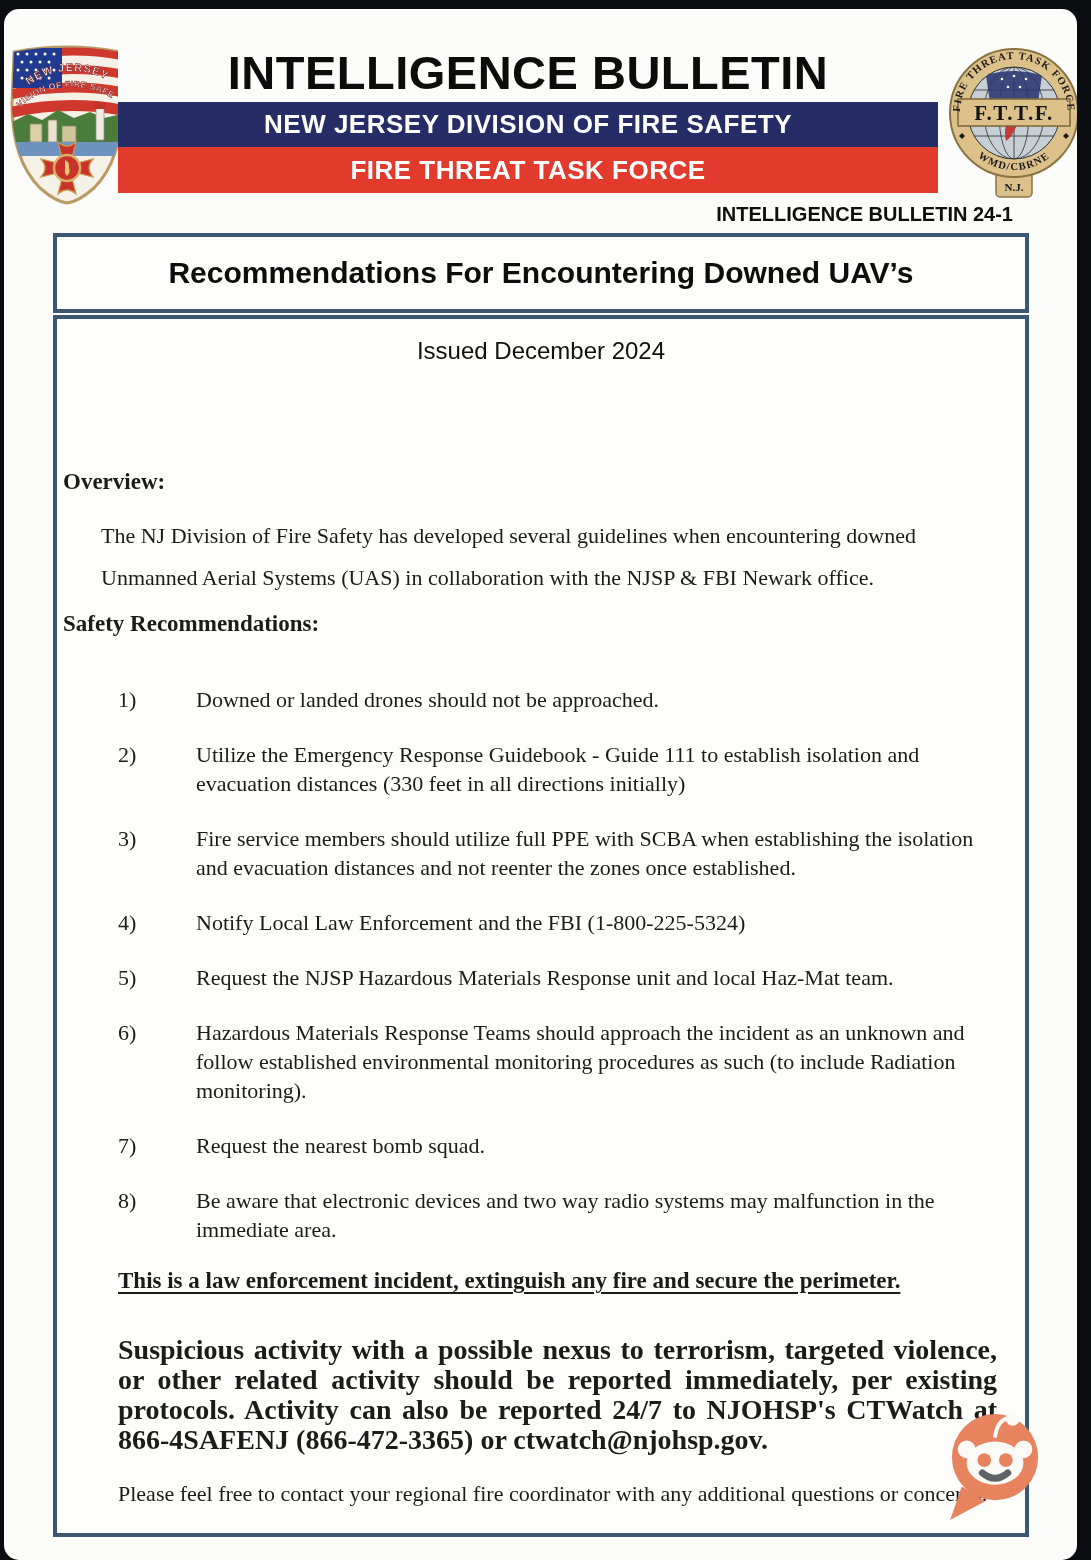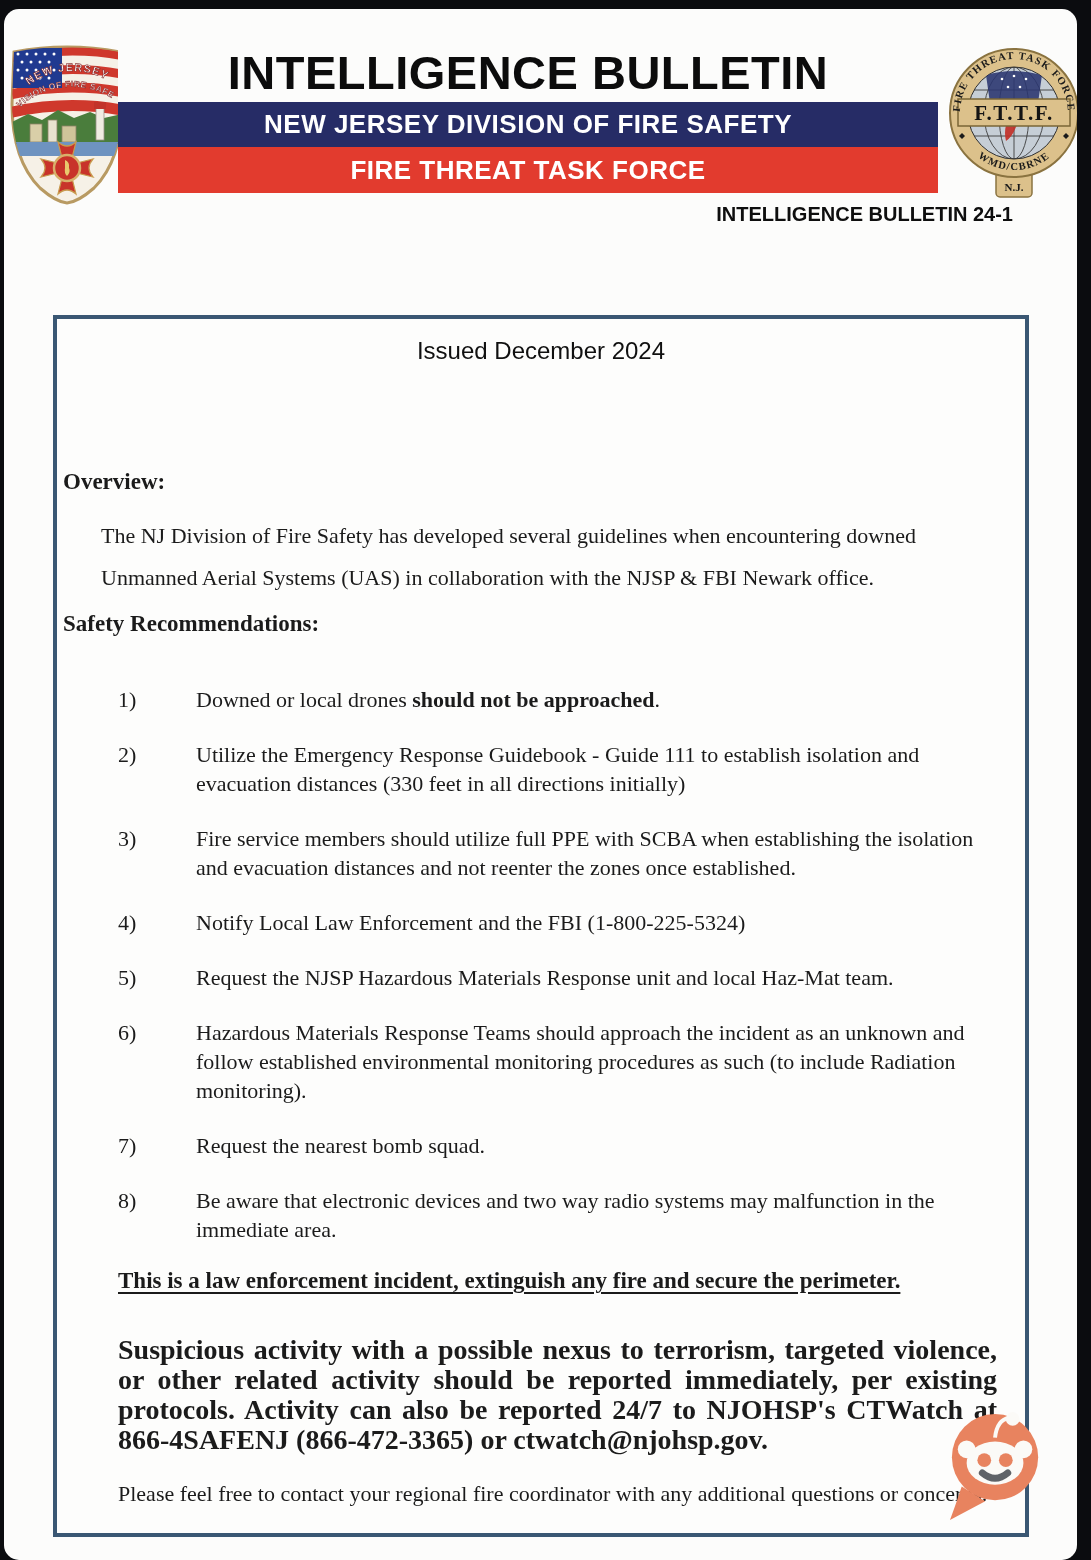--- a/index.html
+++ b/index.html
@@ -41,21 +41,21 @@
   }
   .sec-heading{font-weight:bold;font-size:23px;line-height:30px;margin-left:6px;}
   .h-overview{margin-top:102px;}
   .h-safety{margin-top:10px;}
   .overview-p{margin:18px 28px 0 44px;font-size:22px;line-height:42px;}
   .rec-list{margin-top:46px;}
   .rec-item{display:flex;font-size:22px;line-height:29px;margin:0 22px 0 61px;}
   .rec-item + .rec-item{margin-top:26px;}
   .rec-num{width:78px;flex:none;}
   .rec-text{flex:1;}
-  .b{font-weight:bold;}
+  .b{font-weight:normal;}
   .alert-line{
     margin:22px 40px 0 61px;font-weight:bold;font-size:23px;line-height:30px;
     text-decoration:underline;text-decoration-thickness:2px;text-underline-offset:4px;
   }
   .reporting-p{margin:39px 28px 0 61px;font-size:28px;line-height:30px;text-align:justify;font-weight:bold;}
   .closing-p{margin:24px 28px 0 61px;font-size:22px;line-height:30px;}
   
   .snoo{position:absolute;left:948px;top:1408px;width:98px;height:118px;}
 </style>
 </head>
@@ -169,33 +169,36 @@
     </text>
     <text font-family="Liberation Serif, serif" font-size="10.5" font-weight="bold" fill="#1a1a1a" letter-spacing="1.2">
       <textPath href="#fttfBot" startOffset="50%" text-anchor="middle">WMD/CBRNE</textPath>
     </text>
     <polygon points="16,92 19,95 16,98 13,95" fill="#1a1a1a"></polygon>
     <polygon points="120,92 123,95 120,98 117,95" fill="#1a1a1a"></polygon>
   </svg>
 
   <div class="bulletin-id">INTELLIGENCE BULLETIN 24-1</div>
 
+  <div class="title-box">
+    <span>Recommendations For Encountering Downed UAV’s</span>
+  </div>
 
   <div class="main-box">
     <div class="issued">Issued December 2024</div>
 
     <div class="sec-heading h-overview">Overview:</div>
     <div class="overview-p">The NJ Division of Fire Safety has developed several guidelines when encountering downed Unmanned Aerial Systems (UAS) in collaboration with the NJSP &amp; FBI Newark office.</div>
 
     <div class="sec-heading h-safety">Safety Recommendations:</div>
 
     <div class="rec-list">
       <div class="rec-item">
         <span class="rec-num">1)</span>
-        <span class="rec-text"><span>Downed or local drones </span><span class="b">should not be approached</span><span>.</span></span>
+        <span class="rec-text"><span>Downed or landed drones </span><span class="b">should not be approached</span><span>.</span></span>
       </div>
       <div class="rec-item">
         <span class="rec-num">2)</span>
         <span class="rec-text">Utilize the Emergency Response Guidebook -  Guide 111 to establish isolation and evacuation distances (330 feet in all directions initially)</span>
       </div>
       <div class="rec-item">
         <span class="rec-num">3)</span>
         <span class="rec-text">Fire service members should utilize full PPE with SCBA when establishing the isolation and evacuation distances and not reenter the zones once established.</span>
       </div>
       <div class="rec-item">

